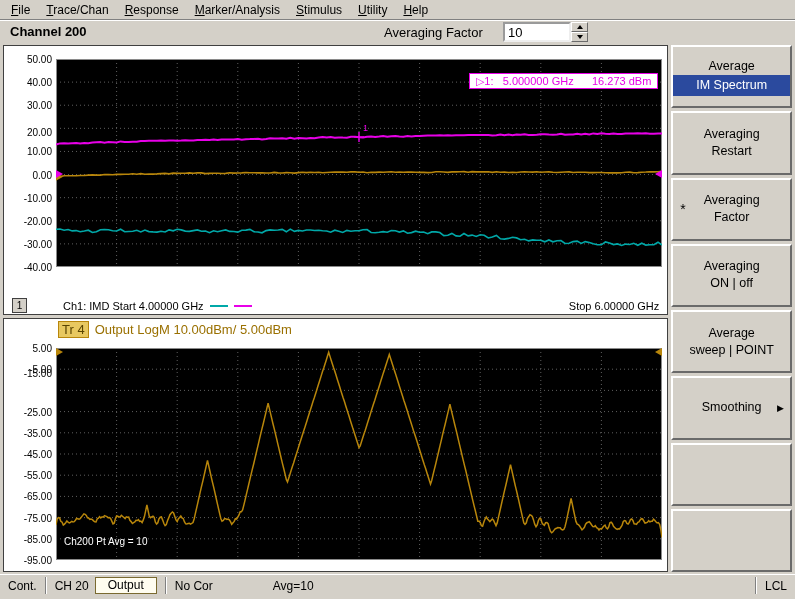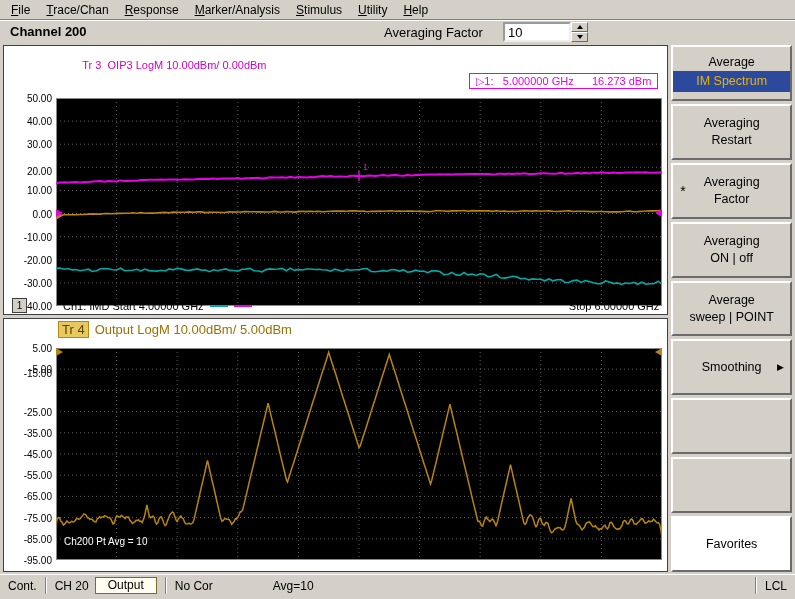--- a/index.html
+++ b/index.html
@@ -50,21 +50,21 @@
   .ch-badge{width:13px;height:13px;border:1px solid #404040;background:#d4d0c8;font-size:10px;
     display:flex;align-items:center;justify-content:center;margin-right:36px;flex:0 0 auto;}
   .color-bar{width:18px;height:2px;margin-left:6px;flex:0 0 auto;}
   .spacer{flex:1;}
   
   .softkeys{width:121px;margin-left:3px;display:flex;flex-direction:column;gap:3px;height:527px;}
   .softkey{flex:1;background:#d4d0c8;border:2px solid;border-color:#ffffff #6a6a6a #6a6a6a #ffffff;
     display:flex;flex-direction:column;align-items:center;justify-content:center;
     font-size:12.5px;position:relative;cursor:default;}
   .softkey .line{line-height:17px;}
-  .softkey .selected-line{background:#2b4a9e;color:#eab308;width:100%;text-align:center;padding:3px 0;line-height:15px;}
+  .softkey .selected-line{background:#2b4a9e;color:#ffffff;width:100%;text-align:center;padding:3px 0;line-height:15px;}
   .softkey .prefix{position:absolute;left:7px;top:50%;transform:translateY(-50%);font-size:14px;}
   .softkey .arrow{position:absolute;right:6px;top:50%;transform:translateY(-50%);font-size:9px;}
   .softkey.white{background:#ffffff;}
   
   .status-bar{height:21px;margin-top:2px;border-top:1px solid #fff;display:flex;align-items:center;
     font-size:12px;padding:0 8px;background:#d4d0c8;}
   .sep{width:0;align-self:stretch;border-left:1px solid #808080;border-right:1px solid #ffffff;margin:2px 8px;}
   .status-seg{white-space:nowrap;}
   .output-box{background:#fffdf0;border:1px solid #7a6a30;padding:0 12px;height:15px;line-height:15px;margin-left:6px;}
 </style>
@@ -90,23 +90,20 @@
       <span class="spin-btn spin-up"></span>
       <span class="spin-btn spin-down"></span>
     </span>
   </span>
 </div>
 
 <div class="main">
   <div class="plots">
 
     <div class="window window-top">
-      <div class="legend-row">
-        <span class="tr3-text">Tr 3  OIP3 LogM 10.00dBm/ 0.00dBm</span>
-      </div>
       <div class="marker-readout">▷1:   5.000000 GHz      16.273 dBm</div>
       <div class="plot-wrap">
         <div id="ylabels-top">
             <div class="ylabel" style="top: -5px;">50.00</div>
             <div class="ylabel" style="top: 18.1111px;">40.00</div>
             <div class="ylabel" style="top: 41.2222px;">30.00</div>
             <div class="ylabel" style="top: 68px;">20.00</div>
             <div class="ylabel" style="top: 87.4444px;">10.00</div>
             <div class="ylabel" style="top: 110.556px;">0.00</div>
             <div class="ylabel" style="top: 133.667px;">-10.00</div>
@@ -223,23 +220,20 @@
       <div class="softkey">
         <div class="line">Average</div>
         <div class="line">sweep | POINT</div>
       </div>
       <div class="softkey">
         <div class="line">Smoothing</div>
         <span class="arrow">▶</span>
       </div>
       <div class="softkey"></div>
       <div class="softkey"></div>
-      <div class="softkey white">
-        <div class="line">Favorites</div>
-      </div>
     </div>
 </div>
 
 <div class="status-bar">
   <span class="status-seg">Cont.</span>
   <span class="sep"></span>
   <span class="status-seg">CH 20</span>
   <span class="output-box">Output</span>
   <span class="sep"></span>
   <span class="status-seg">No Cor</span>

